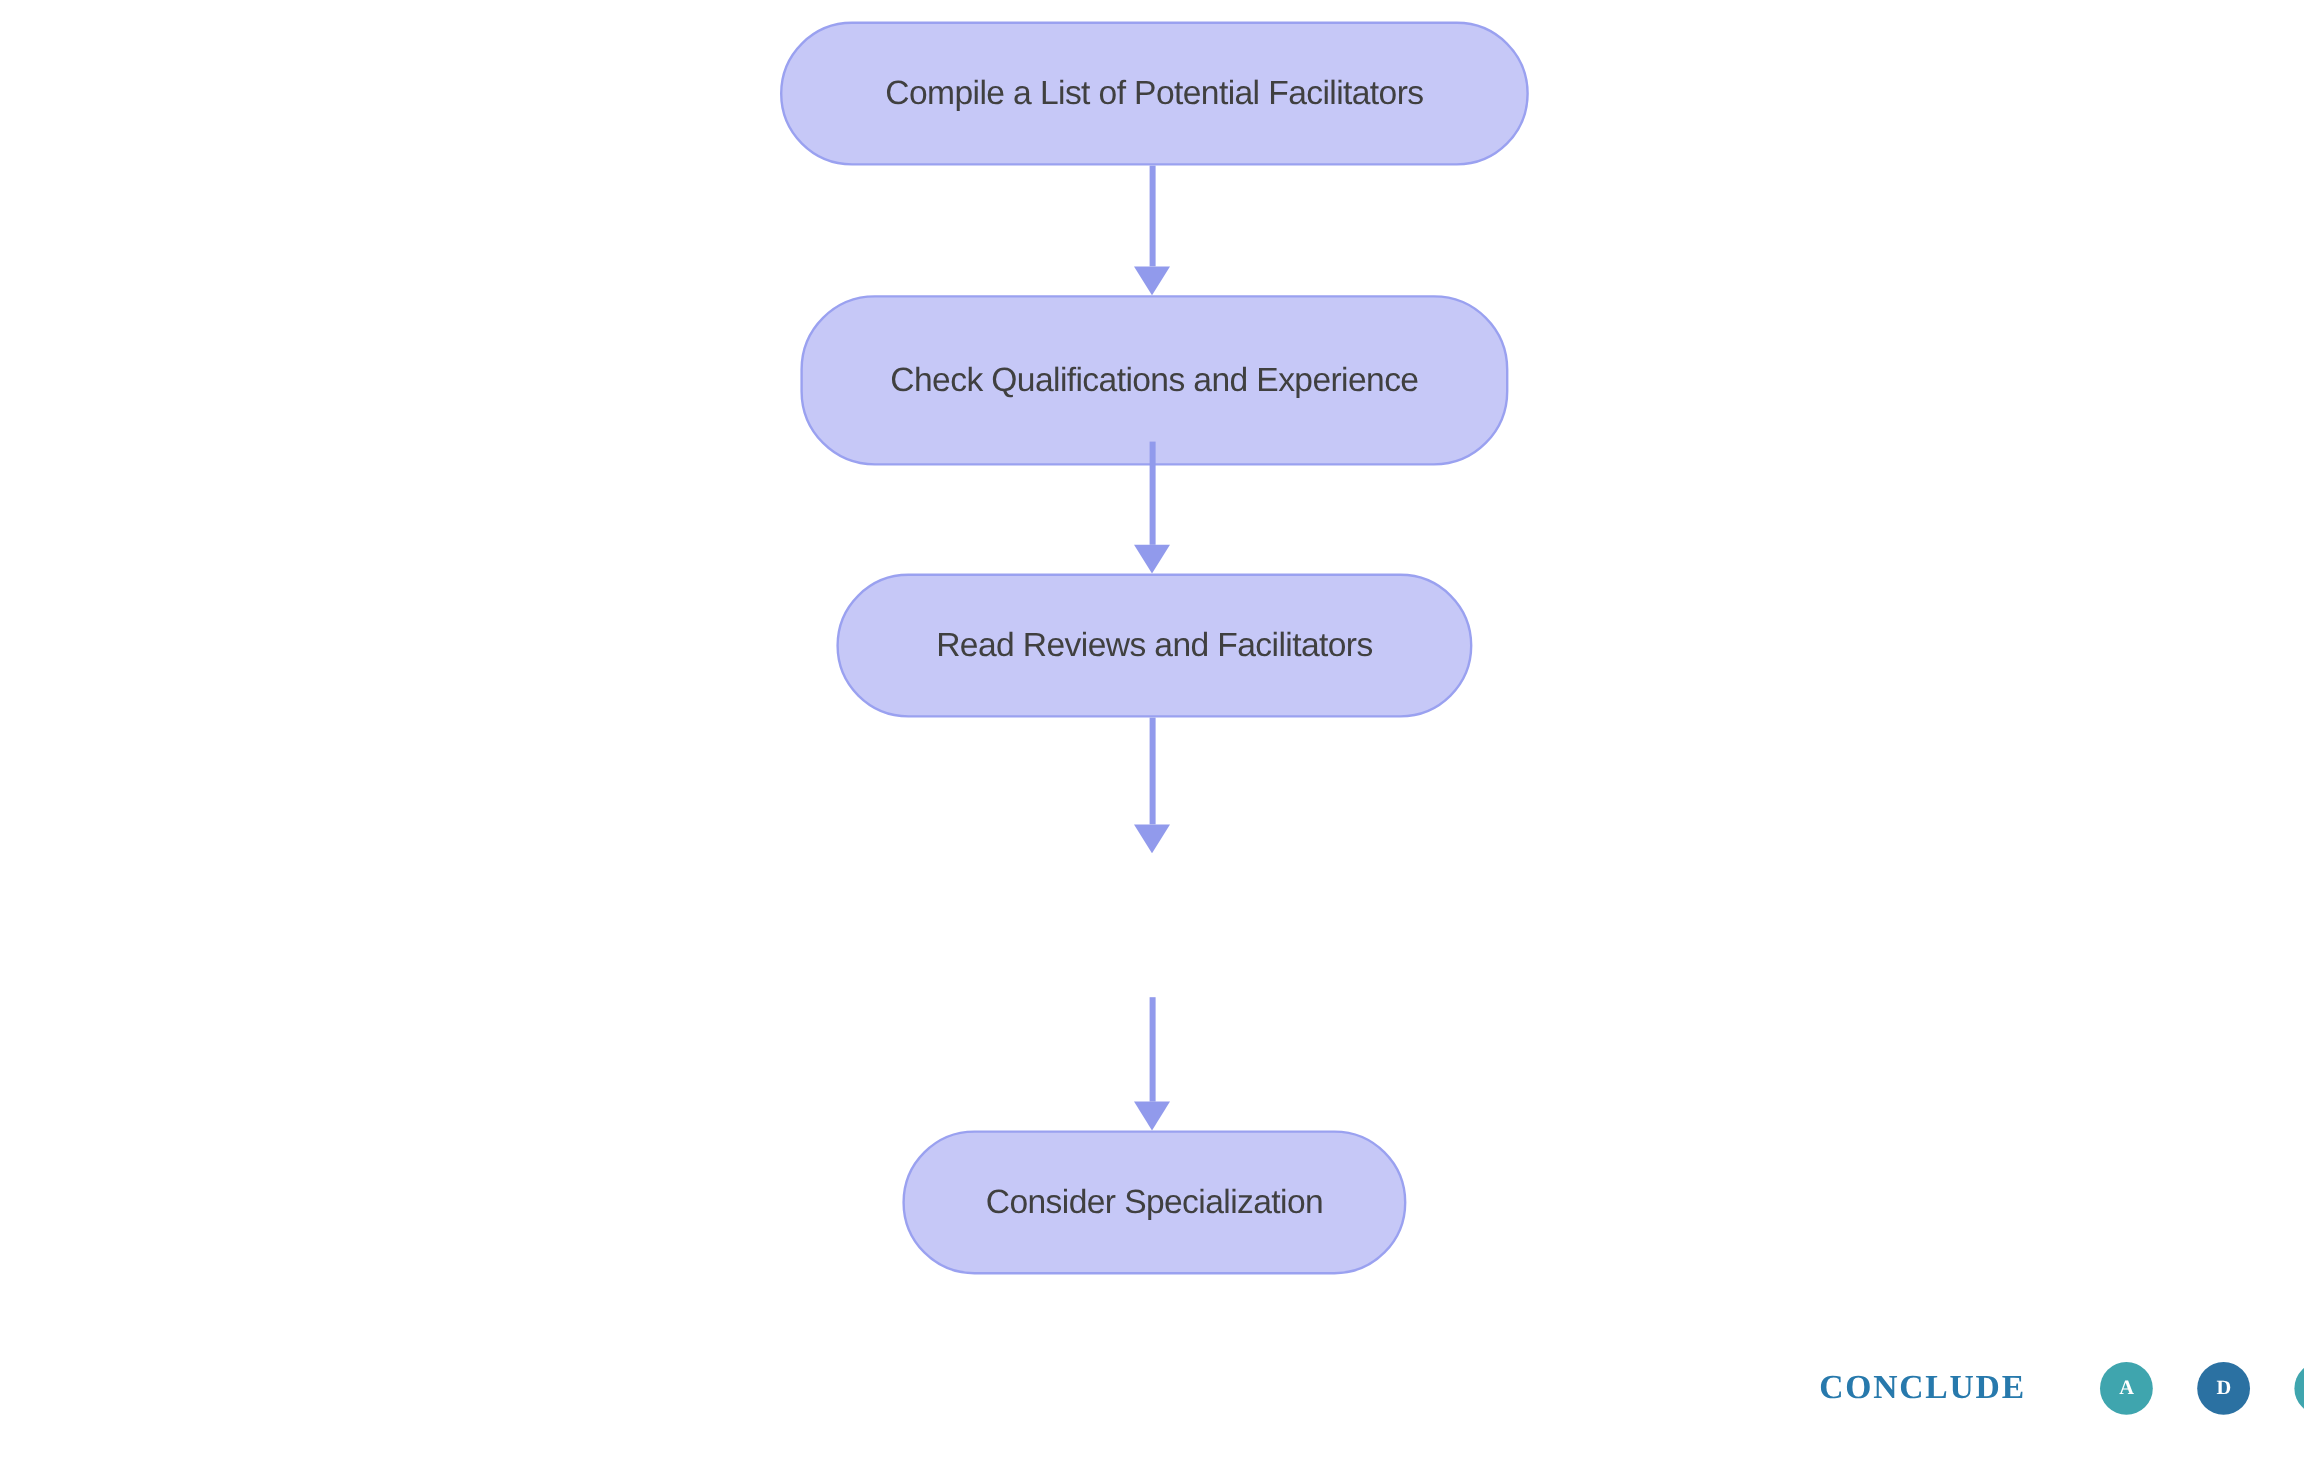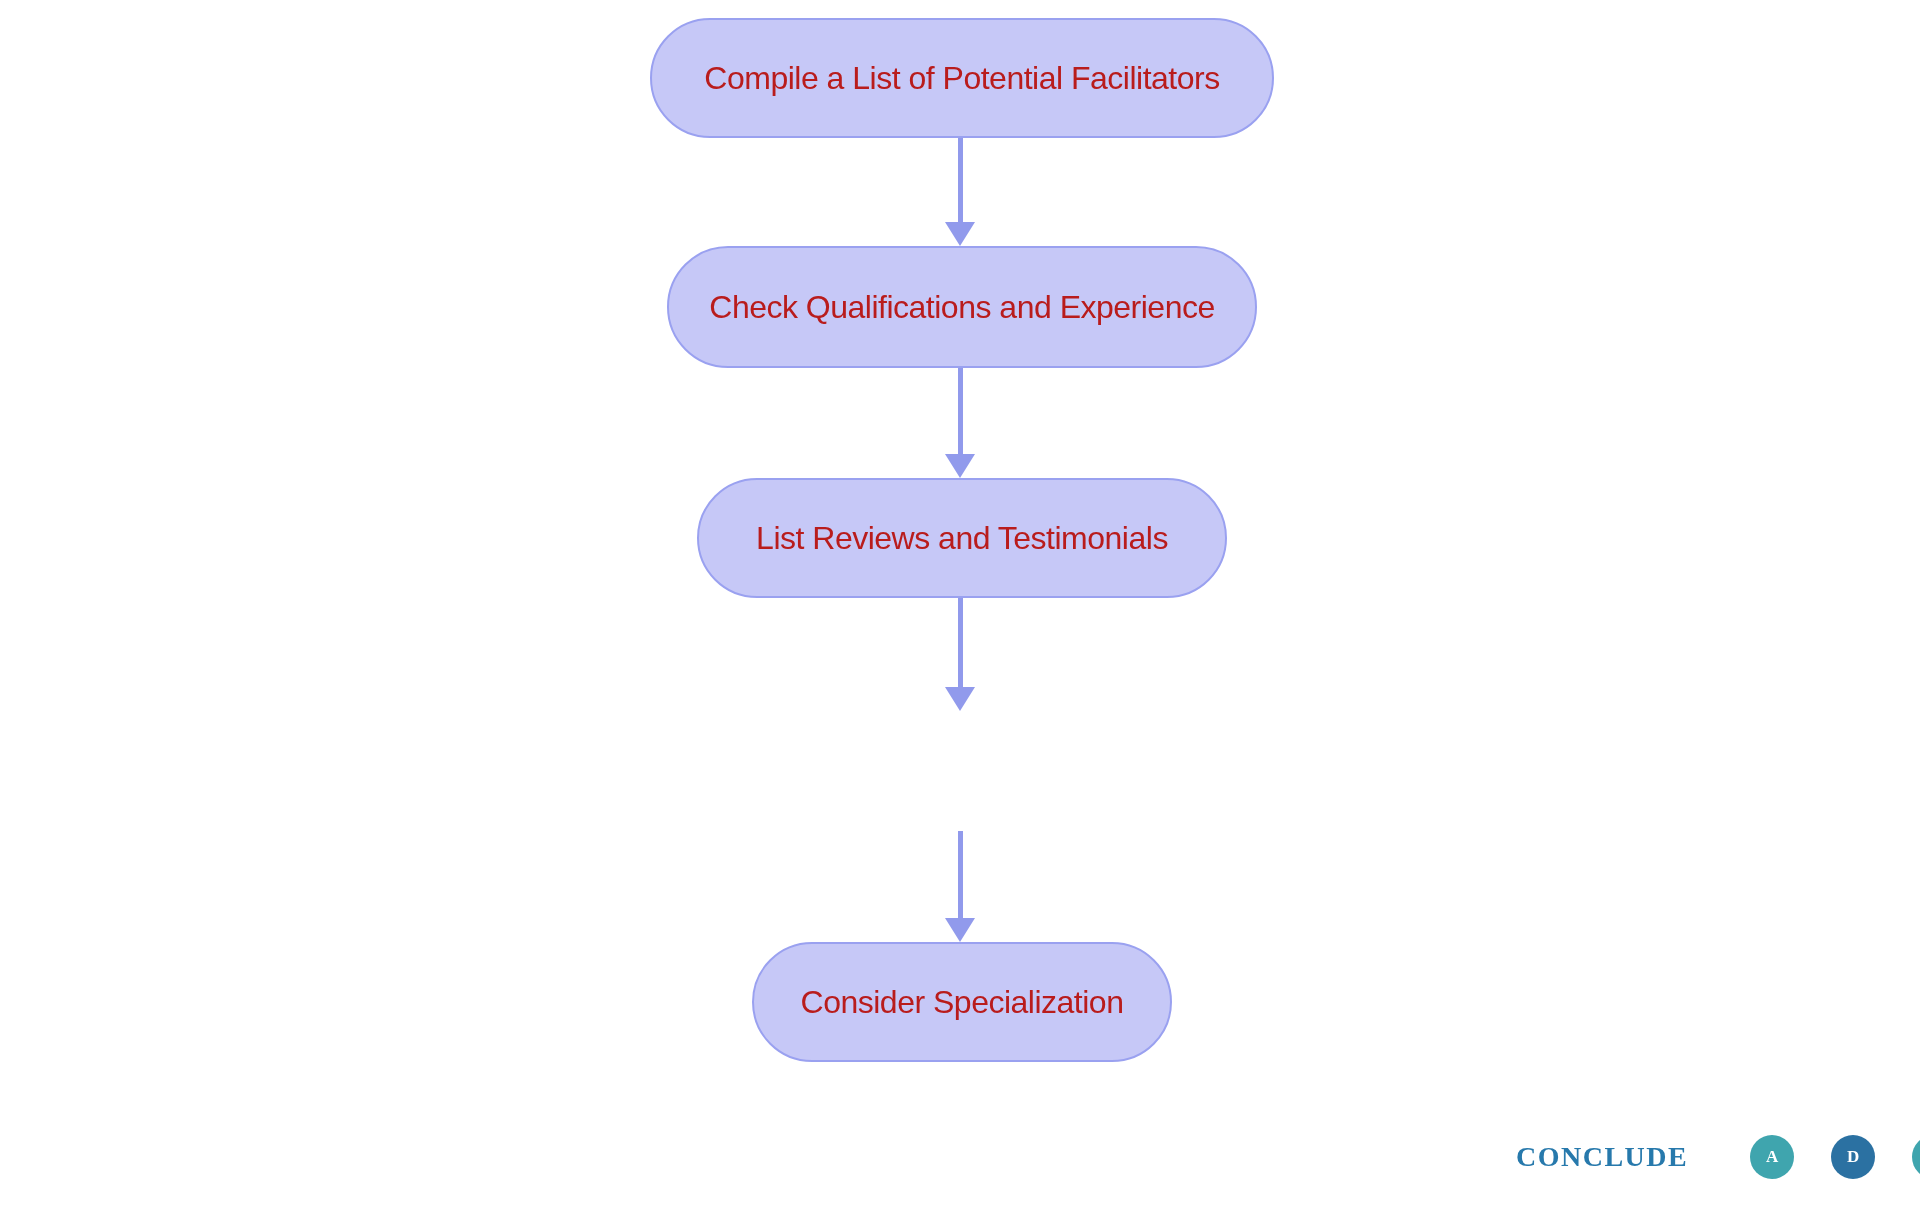--- a/index.html
+++ b/index.html
@@ -21,27 +21,27 @@
     position: absolute;
     box-sizing: border-box;
     background: #c6c8f7;
     border: 2px solid #9aa1f0;
     border-radius: 62px;
     display: flex;
     align-items: center;
     justify-content: center;
   }
   .node span {
-    color: #b91c1c;
-    font-size: 32px;
+    color: #404040;
+    font-size: 28px;
     letter-spacing: -0.5px;
     white-space: nowrap;
   }
   .n1 { left: 650px; top: 18px;  width: 624px; height: 120px; }
-  .n2 { left: 667px; top: 246px; width: 590px; height: 122px; }
+  .n2 { left: 667px; top: 246px; width: 590px; height: 142px; }
   .n3 { left: 697px; top: 478px; width: 530px; height: 120px; }
   .n4 { left: 712px; top: 711px; width: 500px; height: 120px; }
   .n5 { left: 752px; top: 942px; width: 420px; height: 120px; }
 
   
   .arrow {
     position: absolute;
     left: 945px;
     width: 30px;
     display: flex;
@@ -122,21 +122,21 @@
   <div class="node n2">
     <span>Check Qualifications and Experience</span>
   </div>
 
   <div class="arrow a2">
     <div class="shaft"></div>
     <div class="head"></div>
   </div>
 
   <div class="node n3">
-    <span>List Reviews and Testimonials</span>
+    <span>Read Reviews and Facilitators</span>
   </div>
 
   <div class="arrow a3">
     <div class="shaft"></div>
     <div class="head"></div>
   </div>
 
 
   <div class="arrow a4">
     <div class="shaft"></div>

